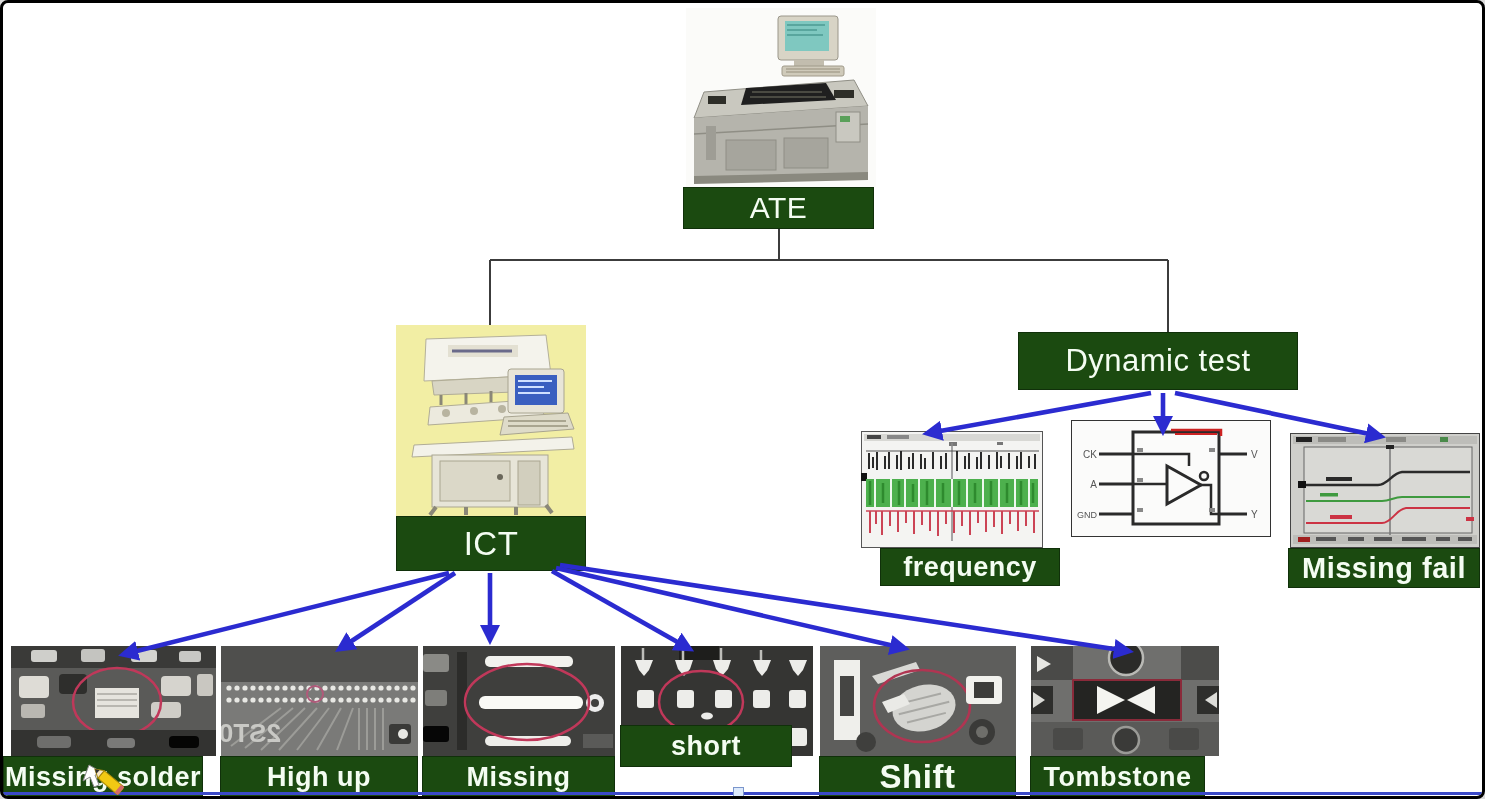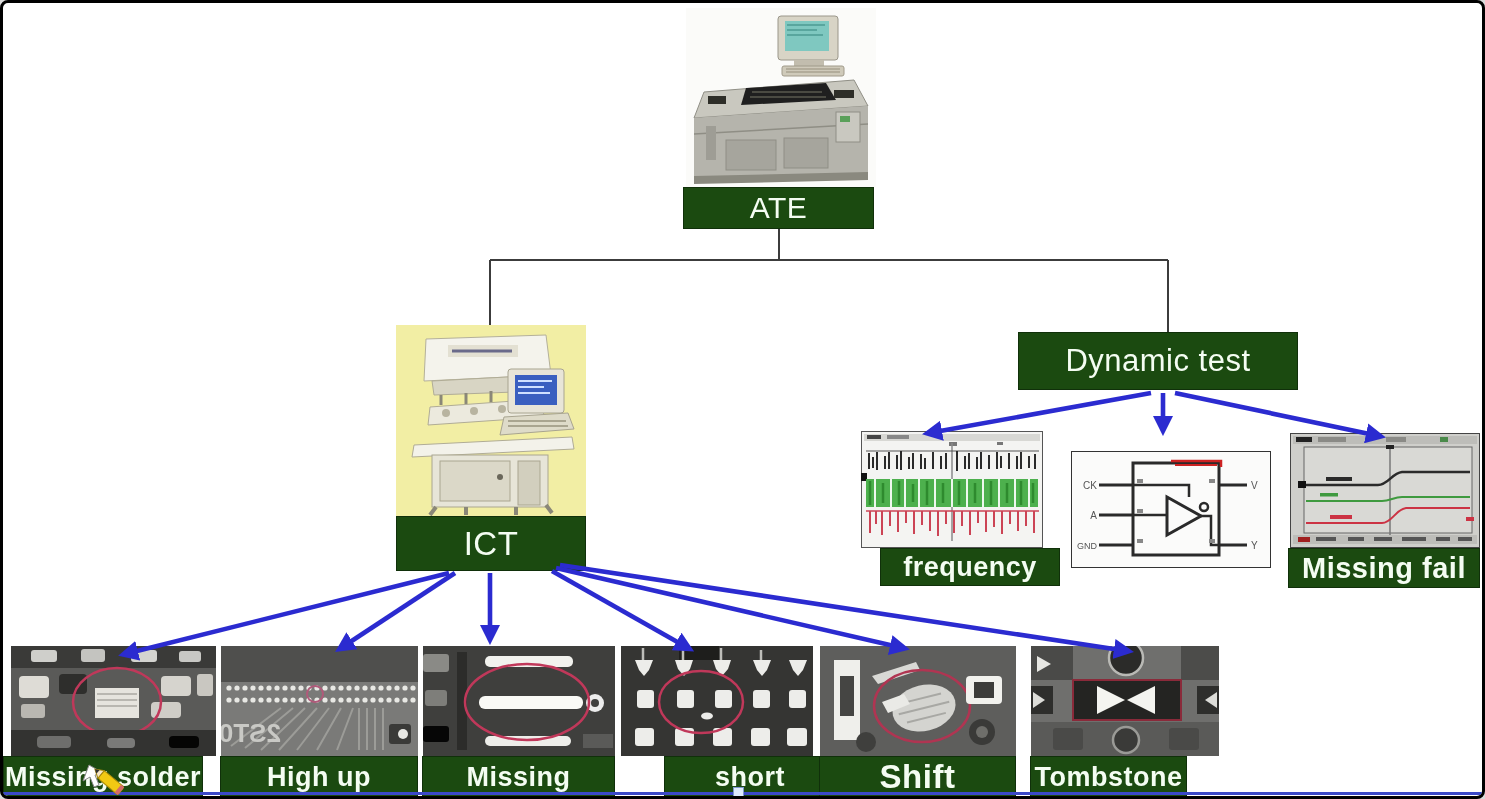--- a/index.html
+++ b/index.html
@@ -112,21 +112,21 @@
       <path d="M14,48 v28 M30,48 v28 M44,48 v28 M58,48 v28 M74,48 v28 M91,48 v28 M106,48 v28 M122,48 v28 M138,48 v28 M154,48 v28 M168,48 v28" stroke="#eef8ee" stroke-width="2"></path>
       <path d="M9,50 v24 M22,52 v20 M38,50 v24 M52,53 v18 M66,50 v24 M82,52 v20 M98,50 v24 M114,52 v20 M130,50 v24 M146,52 v20 M160,50 v24 M172,52 v20" stroke="#2e8a2e" stroke-width="2.5"></path>
       <line x1="5" y1="80" x2="178" y2="80" stroke="#cc4455" stroke-width="1.5"></line>
       <path d="M9,80 v22 M15,80 v13 M21,80 v24 M29,80 v15 M37,80 v21 M45,80 v12 M53,80 v23 M61,80 v14 M69,80 v20 M77,80 v25 M85,80 v13 M93,80 v22 M101,80 v15 M109,80 v24 M117,80 v12 M125,80 v21 M133,80 v16 M141,80 v23 M149,80 v13 M157,80 v20 M165,80 v15 M173,80 v22" stroke="#cc4455" stroke-width="2" fill="none"></path>
     </svg>
   </div>
   <div class="glabel bold" style="left:877px;top:545px;width:180px;height:38px;font-size:27px;">
     <span>frequency</span>
   </div>
 
-  <div class="imgbox" style="left:1068px;top:448px;width:200px;height:117px;">
+  <div class="imgbox" style="left:1068px;top:417px;width:200px;height:117px;">
     <svg viewBox="0 0 200 117" preserveAspectRatio="none">
       <rect x="0" y="0" width="200" height="117" fill="#fbfbfa" stroke="#333" stroke-width="2"></rect>
       <rect x="62" y="12" width="86" height="92" fill="none" stroke="#2a2a2a" stroke-width="3"></rect>
       <path d="M100,10 H150 V16" stroke="#cc2222" stroke-width="2.5" fill="none"></path>
       <path d="M104,14 H146" stroke="#cc2222" stroke-width="2" fill="none"></path>
 
       <path d="M28,34 H62 M28,64 H62 M28,94 H62" stroke="#2a2a2a" stroke-width="3"></path>
       <text x="26" y="38" font-size="10" fill="#555" text-anchor="end">CK</text>
       <text x="26" y="68" font-size="10" fill="#555" text-anchor="end">A</text>
       <text x="26" y="98" font-size="9" fill="#555" text-anchor="end">GND</text>
@@ -320,21 +320,21 @@
         <rect x="14" y="82" width="19" height="18" rx="3"></rect>
         <rect x="54" y="82" width="19" height="18" rx="3"></rect>
         <rect x="92" y="82" width="19" height="18" rx="3"></rect>
         <rect x="130" y="82" width="19" height="18" rx="3"></rect>
         <rect x="166" y="82" width="20" height="18" rx="3"></rect>
         <ellipse cx="86" cy="70" rx="6" ry="3.5"></ellipse>
       </g>
       <ellipse cx="80" cy="56" rx="42" ry="31" fill="none" stroke="#c0385a" stroke-width="2.5"></ellipse>
     </svg>
   </div>
-  <div class="glabel bold" style="left:617px;top:753px;width:172px;height:42px;font-size:27px;margin-left:44px;">
+  <div class="glabel bold" style="left:617px;top:722px;width:172px;height:42px;font-size:27px;">
     <span>short</span>
   </div>
 
   <div class="imgbox" style="left:817px;top:643px;width:196px;height:110px;">
     <svg viewBox="0 0 196 110" preserveAspectRatio="none">
       <rect width="196" height="110" fill="#5e5e5c"></rect>
       <rect x="14" y="14" width="26" height="80" fill="#efefeb"></rect>
       <rect x="20" y="30" width="14" height="40" fill="#454543"></rect>
       <path d="M52,30 L96,16 L100,24 L58,38 z" fill="#d9d9d5"></path>
       <g transform="rotate(-14 104 62)">
@@ -367,21 +367,21 @@
       <polygon points="124,40 96,54 124,68" fill="#f4f4f0"></polygon>
       <rect x="0" y="40" width="22" height="28" fill="#2e2e2c"></rect>
       <path d="M2,46 l12,8 -12,8 z" fill="#dcdcd8"></path>
       <rect x="166" y="40" width="22" height="28" fill="#2e2e2c"></rect>
       <path d="M186,46 l-12,8 12,8 z" fill="#dcdcd8"></path>
       <circle cx="95" cy="94" r="13" fill="#3a3a38" stroke="#9a9a96" stroke-width="2.5"></circle>
       <rect x="22" y="82" width="30" height="22" rx="3" fill="#4a4a48"></rect>
       <rect x="138" y="82" width="30" height="22" rx="3" fill="#4a4a48"></rect>
     </svg>
   </div>
-  <div class="glabel bold" style="left:1027px;top:753px;width:157px;height:42px;font-size:27px;">
+  <div class="glabel bold" style="left:1027px;top:753px;width:175px;height:42px;font-size:27px;">
     <span>Tombstone</span>
   </div>
 
   <svg id="overlay" width="1485" height="799">
     <defs>
       <marker id="arrowhead" viewBox="0 0 10 10" refX="6.5" refY="5" markerWidth="4.4" markerHeight="4.4" orient="auto-start-reverse">
         <path d="M0,0 L10,5 L0,10 z" fill="#2b2bd0"></path>
       </marker>
     </defs>
     <g stroke="#3c3c3c" stroke-width="2" fill="none">

